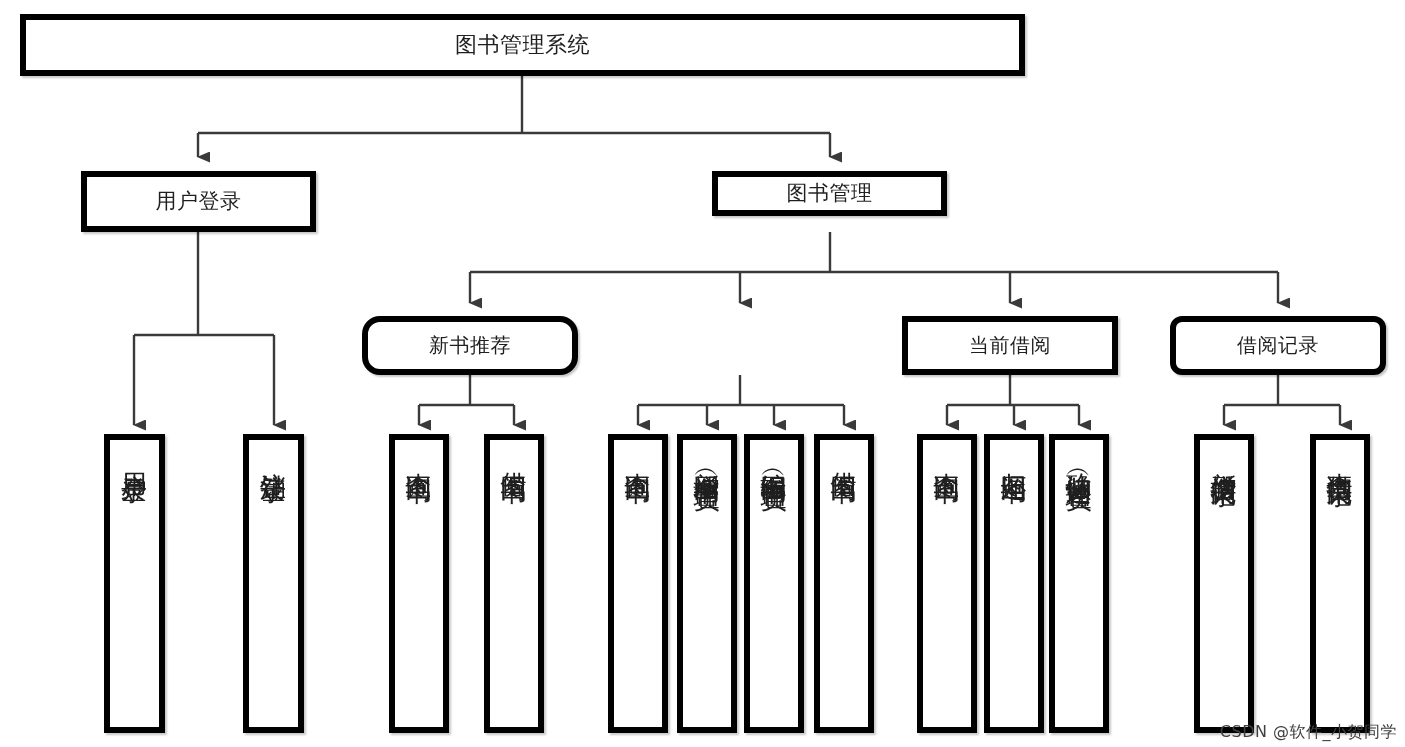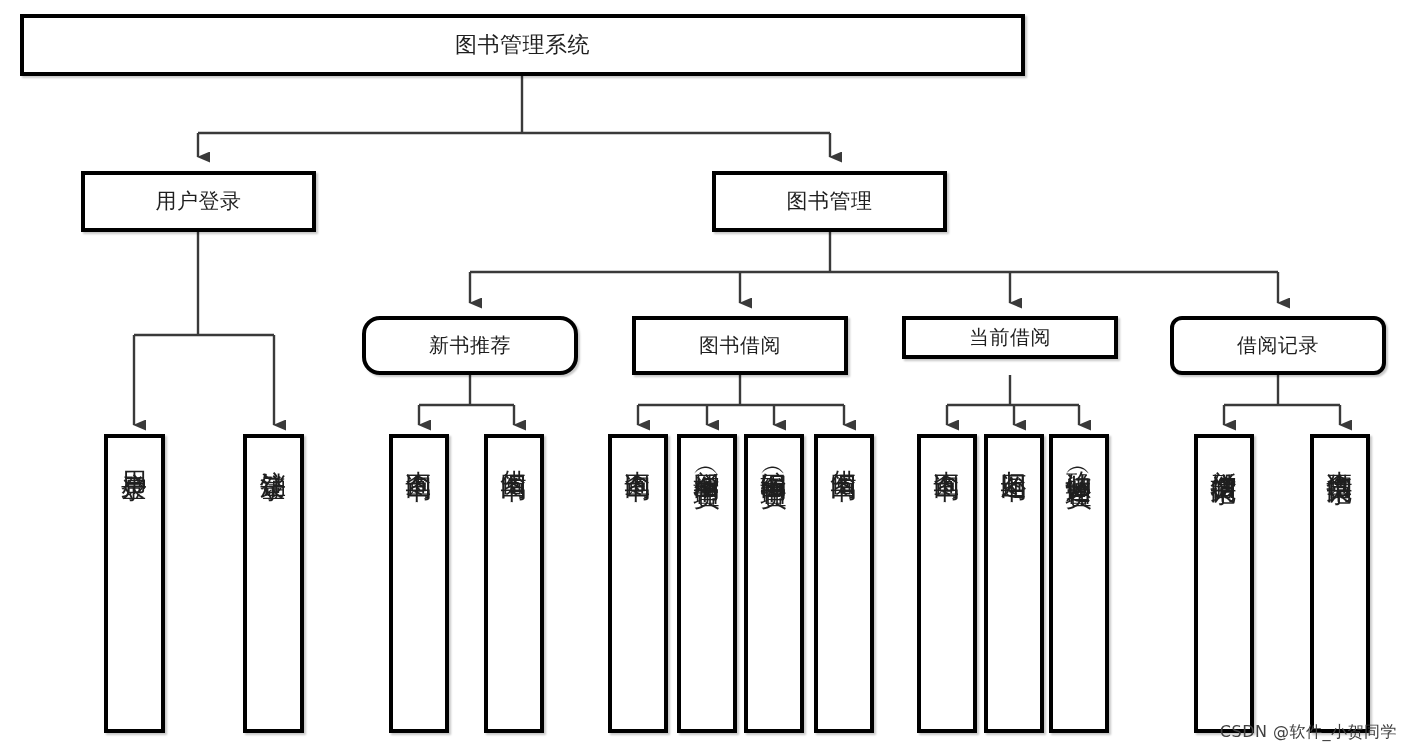--- a/index.html
+++ b/index.html
@@ -7,21 +7,21 @@
     width:1405px;height:747px;
     font-family:"DejaVu Sans","Liberation Sans",sans-serif;
     color:#1a1a1a;
     position:relative;overflow:hidden;
   }
   #canvas{position:absolute;left:0;top:0;width:1405px;height:747px;}
   .node{
     position:absolute;
     box-sizing:border-box;
     background:#ffffff;
-    border:4px solid #000000;
+    border:6px solid #000000;
     box-shadow:2px 2px 2px rgba(0,0,0,0.22);
     display:flex;align-items:center;justify-content:center;
     text-align:center;
   }
   .node .lbl{
     font-size:21px;
     line-height:1.15;
     letter-spacing:0.5px;
     color:#1f1f1f;
     white-space:nowrap;
@@ -108,31 +108,28 @@
     <path class="edge" d="M1340,405 L1340,425" marker-end="url(#arw)"></path>
   </svg>
 
   <div class="node root" style="left:20px;top:14px;width:1005px;height:62px;">
     <span class="lbl">图书管理系统</span>
   </div>
 
   <div class="node lvl2" style="left:81px;top:171px;width:235px;height:61px;">
     <span class="lbl">用户登录</span>
   </div>
-  <div class="node lvl2" style="left:712px;top:171px;width:235px;height:61px;text-align:center;">
+  <div class="node lvl2" style="left:712px;top:171px;width:235px;height:45px;text-align:center;">
     <span class="lbl">图书管理</span>
   </div>
 
   <div class="node lvl3" style="left:362px;top:316px;width:216px;height:59px;border-radius:18px;">
     <span class="lbl">新书推荐</span>
   </div>
-  <div class="node lvl3" style="left:632px;top:316px;width:216px;height:59px;">
-    <span class="lbl">图书借阅</span>
-  </div>
-  <div class="node lvl3" style="left:902px;top:316px;width:216px;height:43px;">
+  <div class="node lvl3" style="left:902px;top:316px;width:216px;height:59px;">
     <span class="lbl">当前借阅</span>
   </div>
   <div class="node lvl3" style="left:1170px;top:316px;width:216px;height:59px;border-radius:12px;">
     <span class="lbl">借阅记录</span>
   </div>
 
   <div class="node leaf" style="left:104px;top:434px;width:61px;height:299px;">
     <span class="lbl">用户登录</span>
   </div>
   <div class="node leaf" style="left:243px;top:434px;width:61px;height:299px;">

